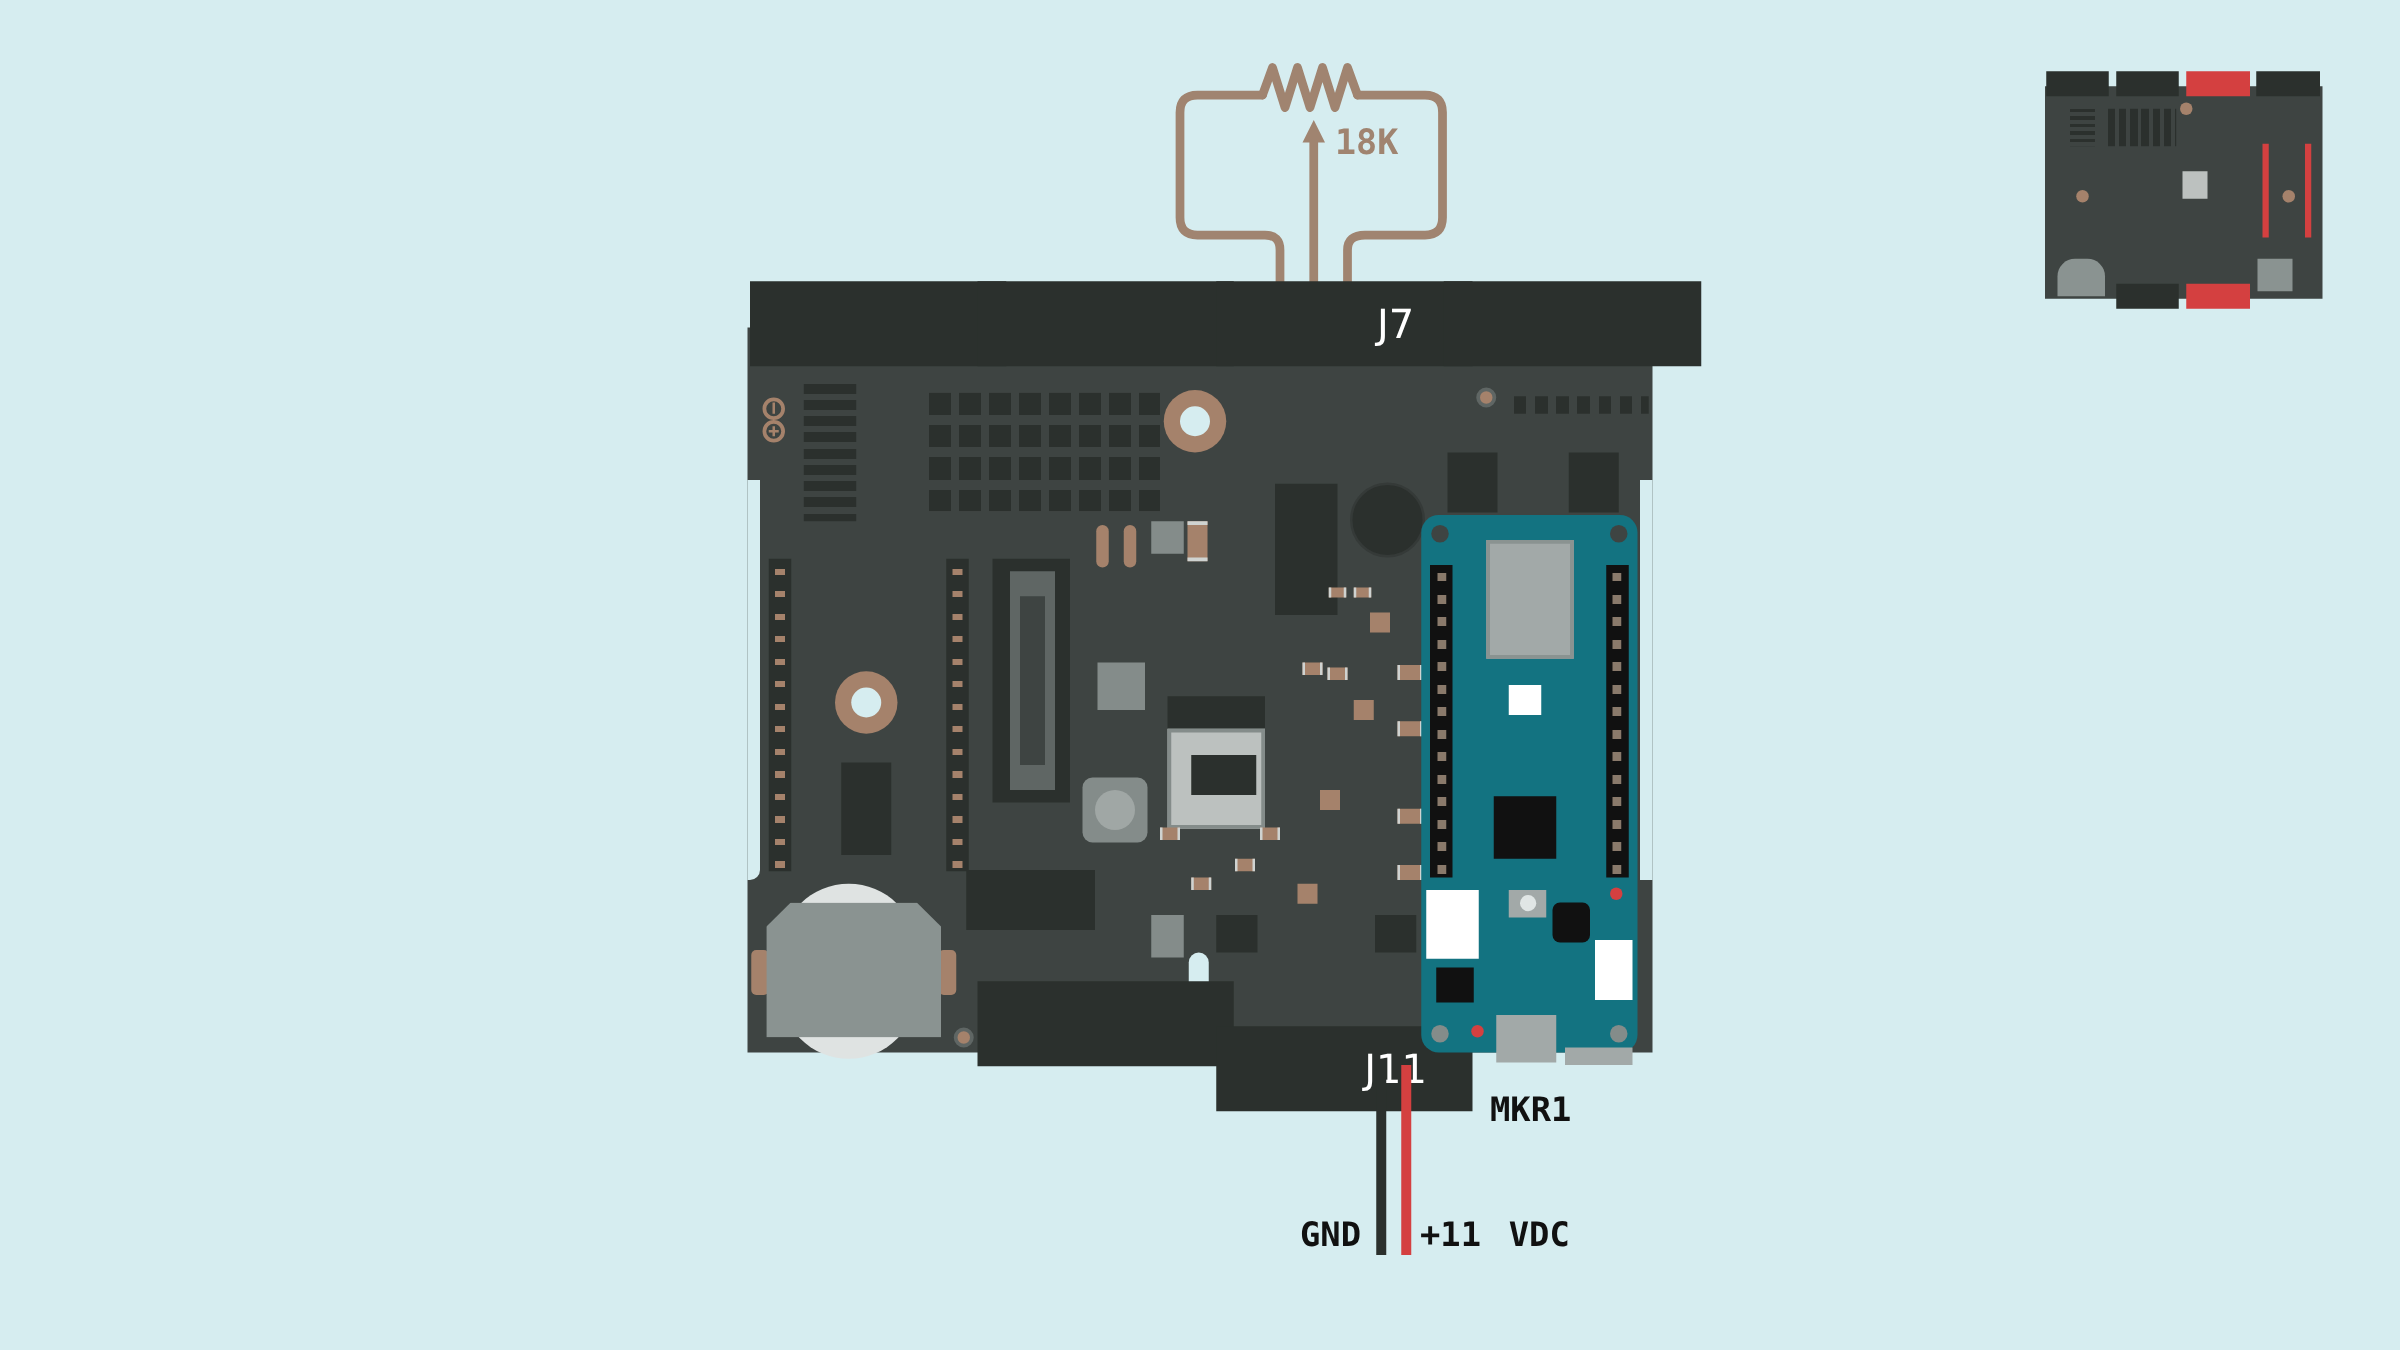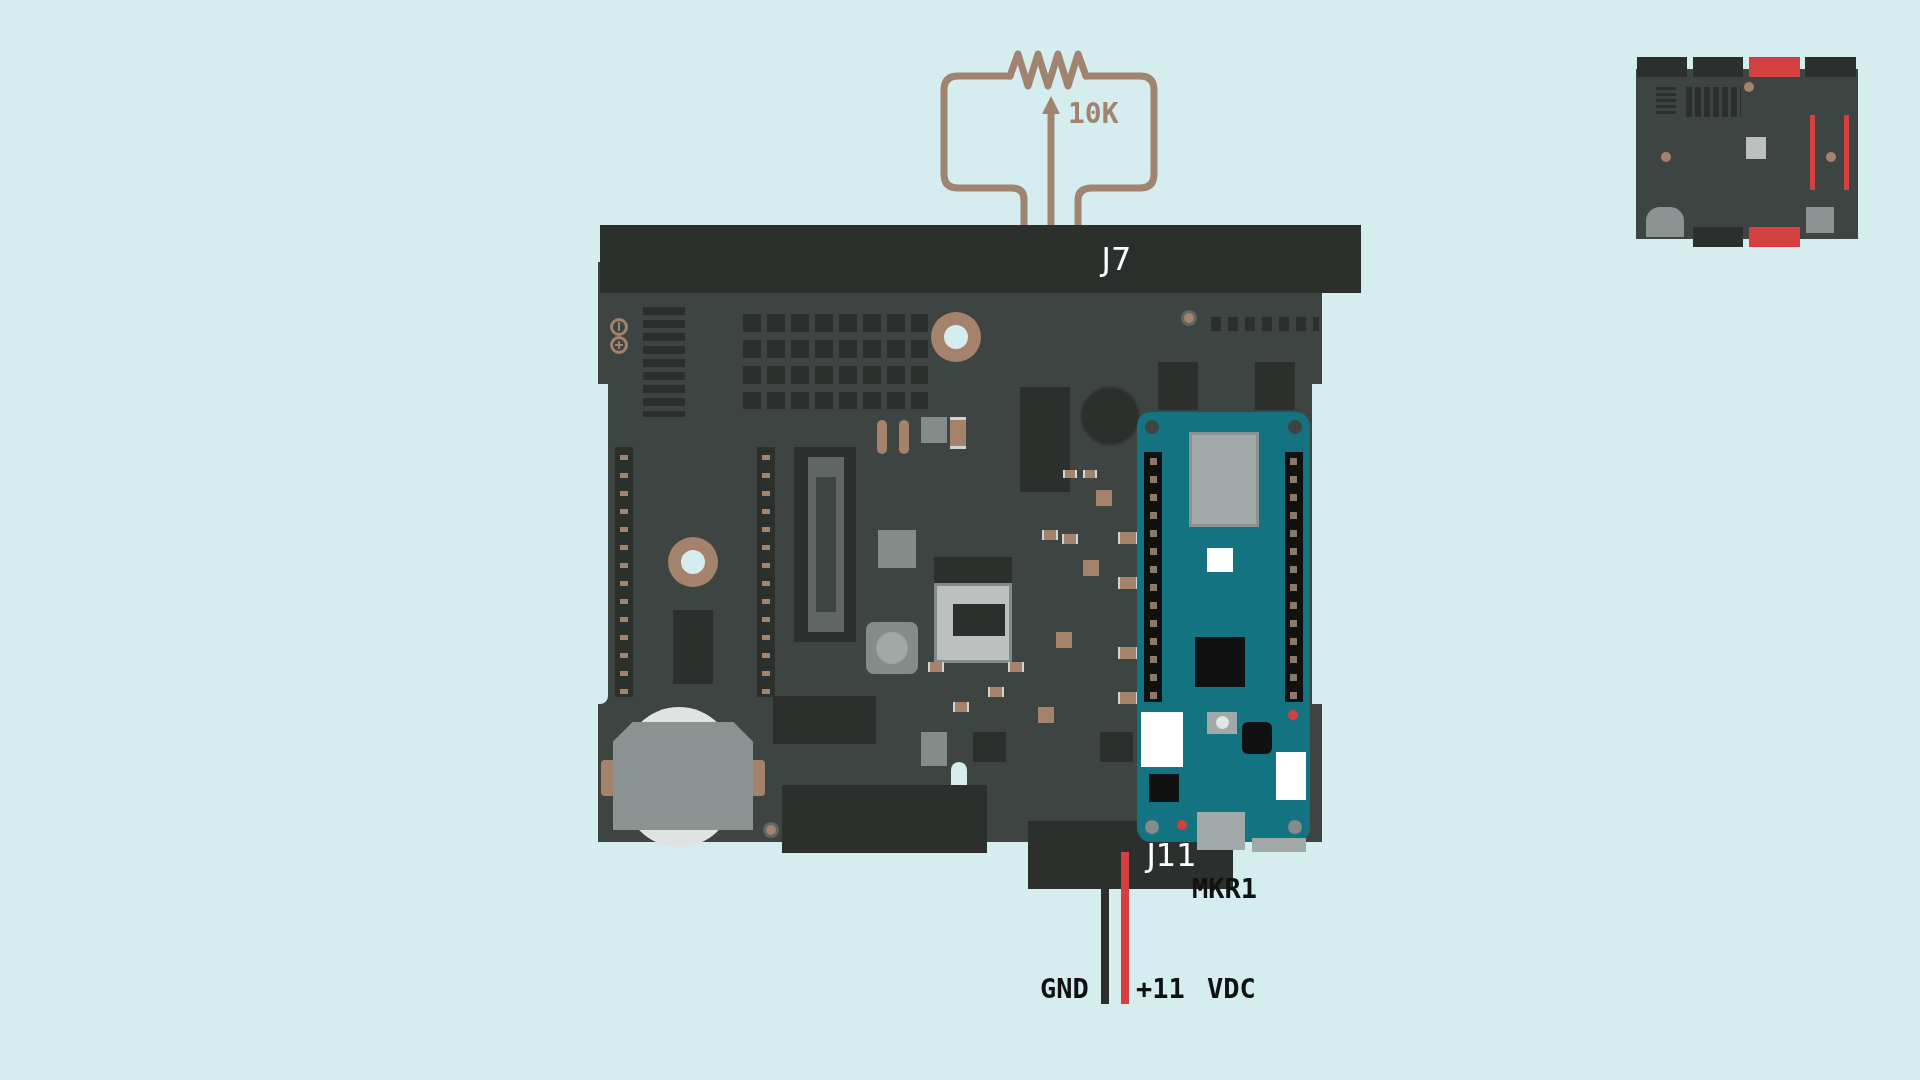--- a/index.html
+++ b/index.html
@@ -29,21 +29,21 @@
     <path d="M94 188 V160 Q94 148 82 148 H28 Q14 148 14 134 V50 Q14 36 28 36 H80"></path>
 
     <path d="M80 36 L88 14 L98 46 L108 14 L118 46 L128 14 L138 46 L148 14 L156 36"></path>
 
     <path d="M156 36 H210 Q224 36 224 50 V134 Q224 148 210 148 H162 Q148 148 148 160 V188"></path>
 
     <path d="M121 188 V70"></path>
   </g>
   <polygon points="121,56 112,74 130,74" fill="#a08470"></polygon>
 </svg>
-<div class="abs" style="left:1068px; top:97px; color:#a08470; font-size:28px; font-weight:bold; font-family:'DejaVu Sans Mono', monospace;">10K</div>
+<div class="abs" style="left:1068px; top:97px; color:#a08470; font-size:28px; font-weight:bold; font-family:'DejaVu Sans Mono', monospace;">18K</div>
 
 <div class="board">
 
   <div class="notch" style="left:0; top:122px; width:10px; height:320px; border-radius:0 0 8px 0;"></div>
   <div class="notch" style="right:0; top:122px; width:10px; height:320px;"></div>
 
   <div class="notch" style="left:351px; top:-40px; width:18px; height:60px;"></div>
 
   <div class="notch" style="left:353px; top:500px; width:16px; height:90px; border-radius:8px 8px 0 0;"></div>
 
@@ -141,21 +141,21 @@
 </div>
 
 <div class="conn" style="left:600px; top:225px; width:164px; height:68px;"></div>
 <div class="conn" style="left:782px; top:225px; width:164px; height:68px;"></div>
 <div class="conn" style="left:973px; top:225px; width:164px; height:68px;">
   <div class="conn-label" style="top:15px;">J7</div>
 </div>
 <div class="conn" style="left:1155px; top:225px; width:165px; height:68px;"></div>
 
 <div class="conn" style="left:782px; top:785px; width:164px; height:68px;"></div>
-<div class="conn" style="left:1028px; top:785px; width:164px; height:68px;margin-top:36px;">
+<div class="conn" style="left:973px; top:785px; width:164px; height:68px;margin-top:36px;">
   <div class="conn-label" style="top:15px;">J11</div>
 </div>
 
 <div class="mkr">
 
   <div class="abs" style="left:8px; top:8px; width:14px; height:14px; border-radius:50%; background:#3e4442;"></div>
   <div class="abs" style="right:8px; top:8px; width:14px; height:14px; border-radius:50%; background:#3e4442;"></div>
   <div class="abs" style="left:8px; bottom:8px; width:14px; height:14px; border-radius:50%; background:#848c8a;"></div>
   <div class="abs" style="right:8px; bottom:8px; width:14px; height:14px; border-radius:50%; background:#848c8a;"></div>
 

